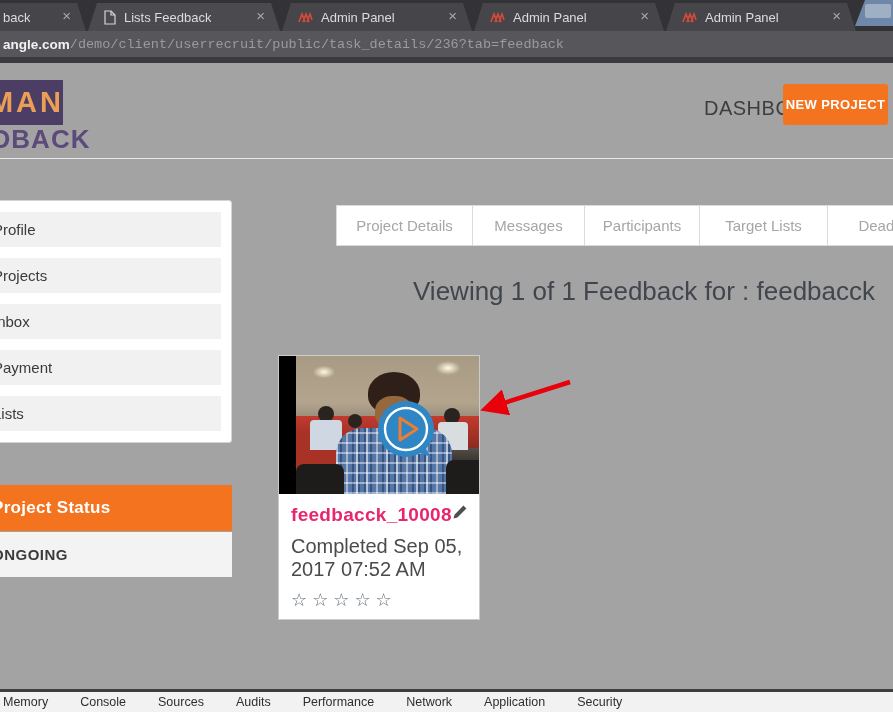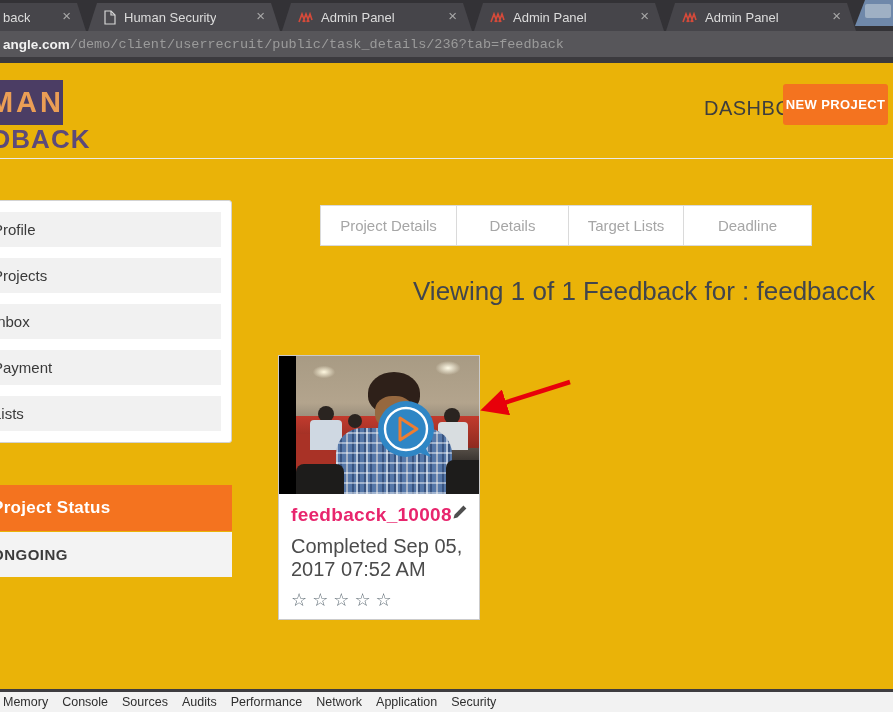--- a/index.html
+++ b/index.html
@@ -1,17 +1,17 @@
 <!DOCTYPE html>
 <html><head>
 <meta charset="utf-8">
 <style>
   * { margin:0; padding:0; box-sizing:border-box; }
   body { font-family:"Liberation Sans", sans-serif; }
-  .root { position:relative; width:893px; height:712px; overflow:hidden; background:#eab308; }
+  .root { position:relative; width:893px; height:712px; overflow:hidden; background:#a3a3a3; }
 
   
   .tabstrip { position:absolute; left:0; top:0; width:893px; height:31px; background:#333236; }
   .btab { position:absolute; top:3px; height:28px; background:#46454a; color:#dcdcdc;
           font-size:13px; display:flex; align-items:center;
           clip-path:polygon(9px 0, calc(100% - 9px) 0, 100% 100%, 0 100%); }
   .btab .tab-label { white-space:nowrap; overflow:hidden; }
   .btab .tab-close { position:absolute; right:15px; top:5px; color:#a8a8a8; font-size:15px; line-height:16px; cursor:pointer; }
   .btab-ico { margin-right:8px; display:inline-flex; }
   .win-corner { position:absolute; right:0; top:0; width:38px; height:26px; background:#6f88aa;
@@ -46,21 +46,21 @@
                    color:#fff; font-weight:bold; font-size:17px; display:flex; align-items:center;
                    padding-left:42px; letter-spacing:.3px; }
   .status-item { position:absolute; left:-50px; top:532px; width:282px; height:45px; background:#f3f3f3;
                  color:#3b3b3b; font-weight:bold; font-size:15px; display:flex; align-items:center;
                  padding-left:42px; letter-spacing:.5px; cursor:pointer; }
 
   
   .content-tabs { position:absolute; left:320px; top:205px; display:flex; }
   .ctab { height:41px; border:1px solid #dadada; margin-left:-1px; display:flex; align-items:center;
           justify-content:center; color:#a6a6a6; font-size:15px; cursor:pointer; background:#fff; }
-  .ctab:first-child { margin-left:0; }
+  .ctab:first-child { margin-left:16px; }
   .ctab:nth-child(1){ width:137px; } .ctab:nth-child(2){ width:113px; } .ctab:nth-child(3){ width:116px; }
   .ctab:nth-child(4){ width:129px; } .ctab:nth-child(5){ width:122px; }
 
   .main-heading { position:absolute; left:413px; top:276px; font-size:26px; color:#41454d; white-space:nowrap; }
 
   
   .fcard { position:absolute; left:278px; top:355px; width:202px; border:1px solid #cbcbcb; background:#fff; }
   .fthumb { position:relative; width:100%; height:138px; background:#000; overflow:hidden; cursor:pointer; }
   .photo { position:absolute; left:17px; top:0; width:196px; height:138px; overflow:hidden;
            background:linear-gradient(180deg,#a89b84 0%,#b3a48d 34%,#8c8273 50%,#6b6157 60%,#3a3531 76%,#262523 100%); }
@@ -91,41 +91,41 @@
   .ftitle { color:#e8256d; font-weight:bold; font-size:19px; letter-spacing:.3px; cursor:pointer; }
   .fstatus { margin-top:9px; font-size:20px; color:#4b4b4b; }
   .fstars { margin-top:8px; font-size:18px; color:#5e6b74; letter-spacing:5px;
             font-family:"DejaVu Sans", sans-serif; }
 
   .annot-arrow { position:absolute; left:470px; top:372px; pointer-events:none; }
 
   
   .devtools { position:absolute; left:0; top:689px; width:893px; height:23px; background:#f2f2f2;
               border-top:3px solid #3e3d40; display:flex; align-items:center; padding-left:3px;
-              gap:14px; font-size:12.5px; color:#2f2f2f; }
+              gap:32px; font-size:12.5px; color:#2f2f2f; }
   .devtools span { cursor:pointer; white-space:nowrap; }
 </style>
 </head>
 <body>
 
 <div class="root">
 
   <div class="tabstrip">
     <div class="btab" style="left:-104px; width:190px; padding-left:107px;">
       <span class="tab-label">back</span>
       <span class="tab-close">×</span>
     </div>
     <div class="btab" style="left:88px; width:192px; padding-left:16px; background:#4b4a4f;">
       <span class="btab-ico">
         <svg width="12" height="15" viewBox="0 0 12 15">
             <path d="M1 1h6l4 4v9H1z" fill="none" stroke="#d6d6d6" stroke-width="1.2"></path>
             <path d="M7 1v4h4" fill="none" stroke="#d6d6d6" stroke-width="1.2"></path>
           </svg>
       </span>
-      <span class="tab-label">Human Security</span>
+      <span class="tab-label">Lists Feedback</span>
       <span class="tab-close">×</span>
     </div>
     <div class="btab" style="left:282px; width:190px; padding-left:16px;">
       <span class="btab-ico">
         <svg width="15" height="11" viewBox="0 0 15 11">
             <path d="M1 10 L4 2 L7 10 M5 10 L8 2 L11 10 M9 10 L12 2 L14 8" stroke="#d44a3a" stroke-width="1.6" fill="none"></path>
           </svg>
       </span>
       <span class="tab-label">Admin Panel</span>
       <span class="tab-close">×</span>
@@ -170,21 +170,22 @@
     <div class="side-item">Projects</div>
     <div class="side-item">Inbox</div>
     <div class="side-item">Payment</div>
     <div class="side-item">Lists</div>
   </div>
   <div class="status-header">Project Status</div>
   <div class="status-item">ONGOING</div>
 
   <div class="content-tabs">
     <div class="ctab">Project Details</div>
-    <div class="ctab">Details</div>
+    <div class="ctab">Messages</div>
+    <div class="ctab">Participants</div>
     <div class="ctab">Target Lists</div>
     <div class="ctab">Deadline</div>
   </div>
 
   <div class="main-heading">Viewing 1 of 1 Feedback for : feedbacck</div>
 
   <div class="fcard">
     <div class="fthumb">
       <div class="photo">
         <div class="lights"></div>

